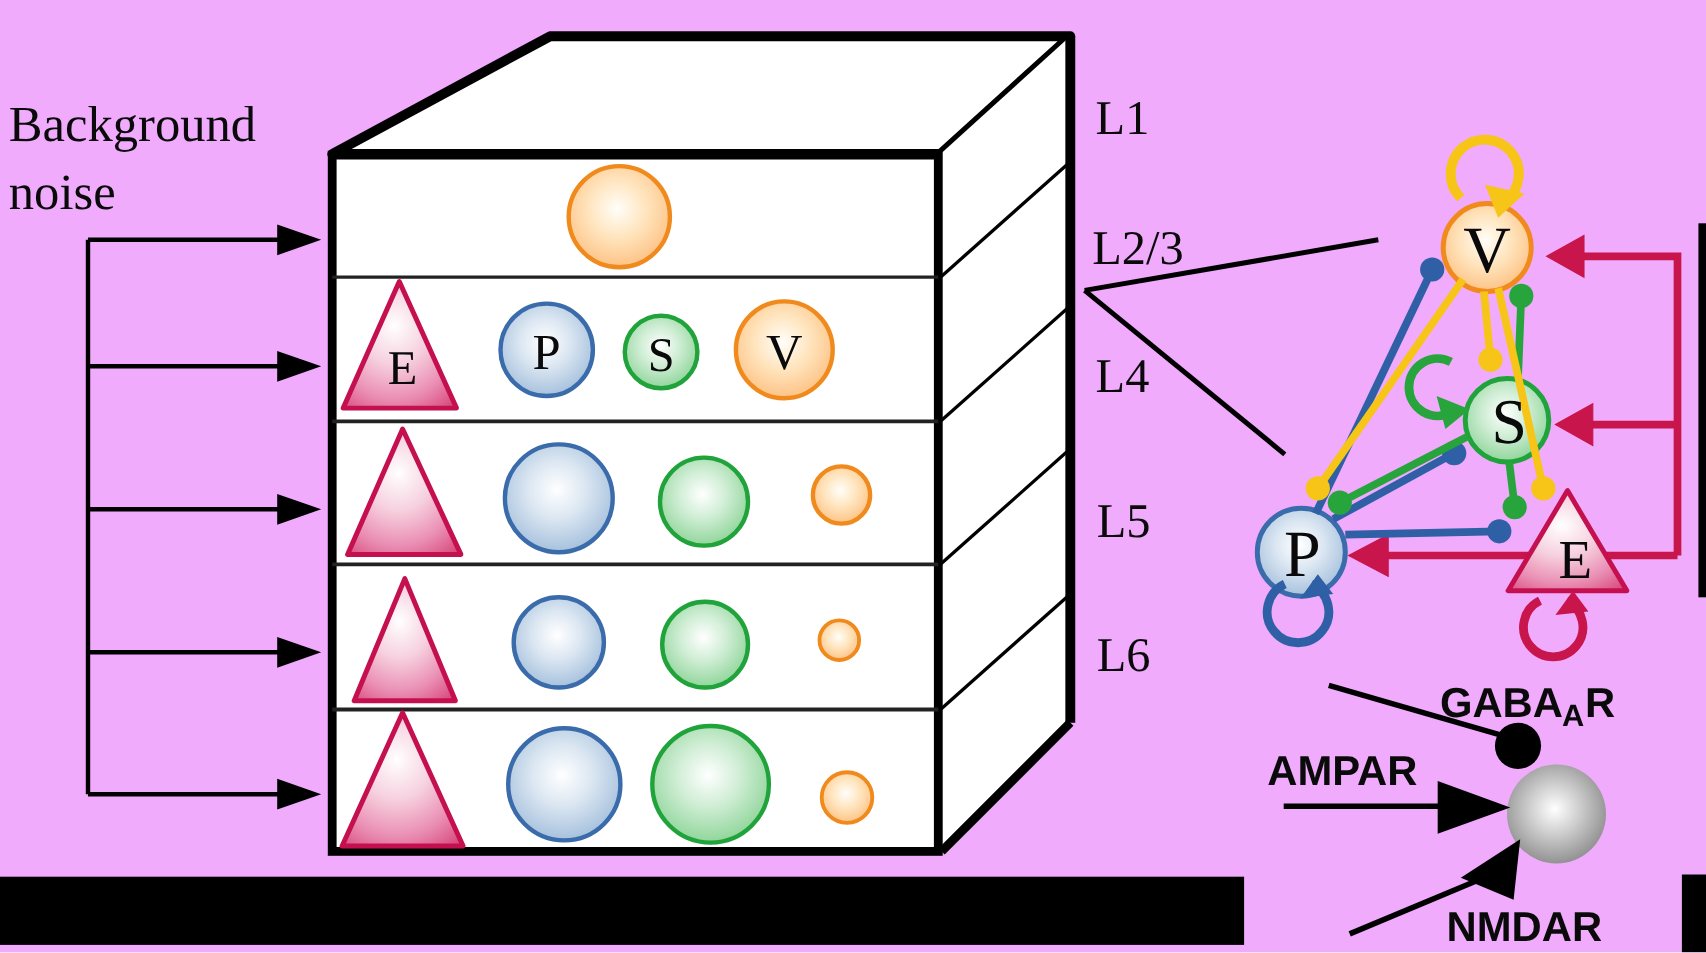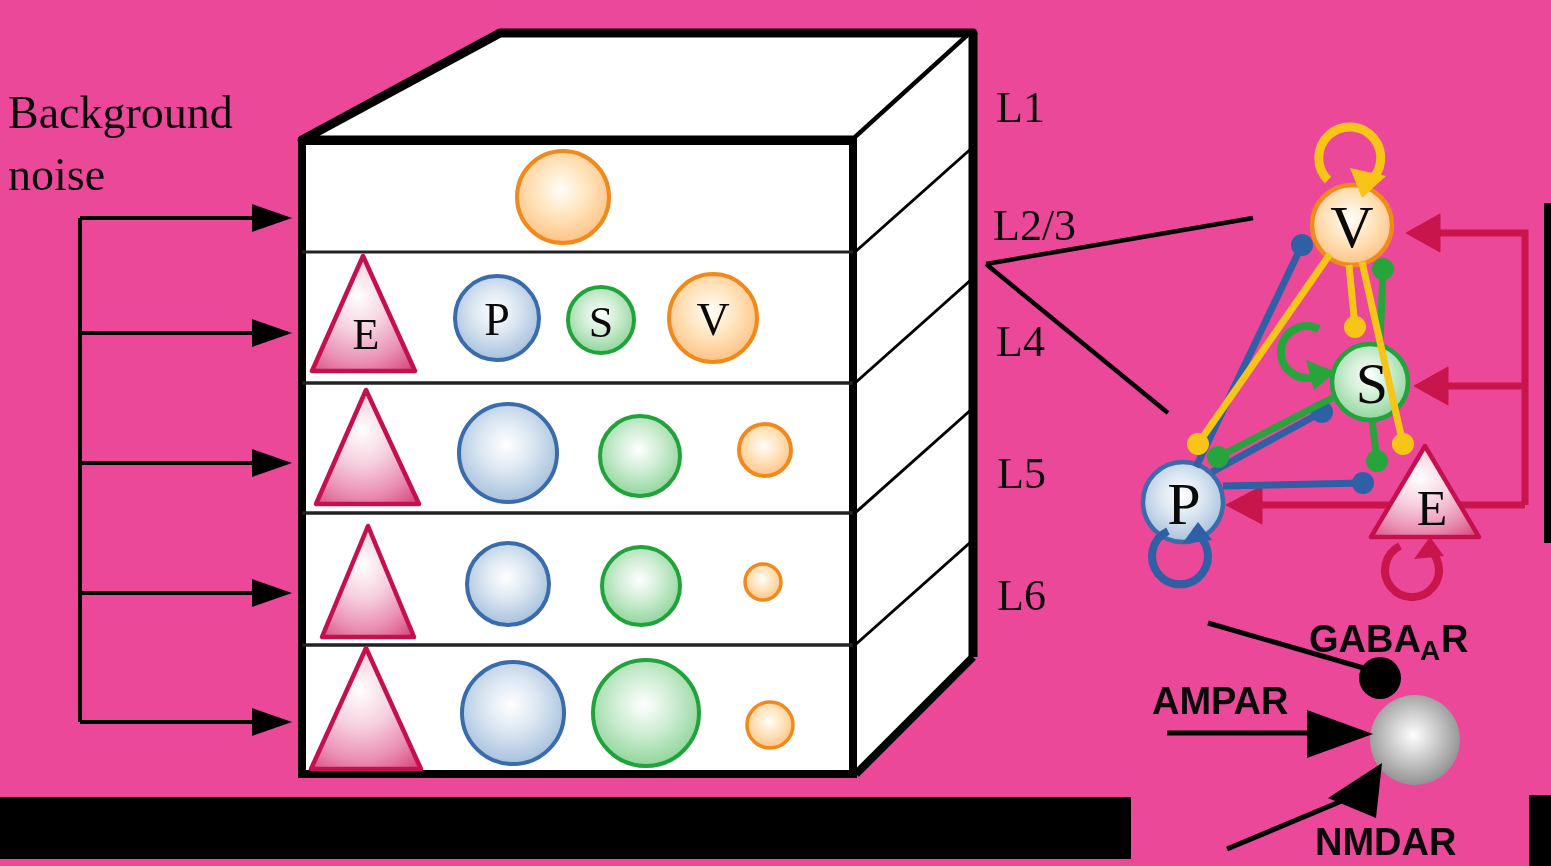--- a/index.html
+++ b/index.html
@@ -1,16 +1,16 @@
 <!DOCTYPE html>
 <html><head>
 <meta charset="utf-8">
 <style>
   html,body{margin:0;padding:0;background:#ffffff;}
-  .stage{position:relative;width:1551px;height:866px;background:#ec4899;overflow:hidden;
+  .stage{position:relative;width:1551px;height:866px;background:#f0abfc;overflow:hidden;
          font-family:"Liberation Serif", serif;}
   svg{position:absolute;left:0;top:0;}
   text{user-select:none;}
   .serif-label{font-family:"Liberation Serif", serif;fill:#0a0a0a;}
   .sans-bold{font-family:"Liberation Sans", sans-serif;font-weight:700;fill:#0a0a0a;}
 </style>
 </head>
 <body>
 
 <div class="stage">

